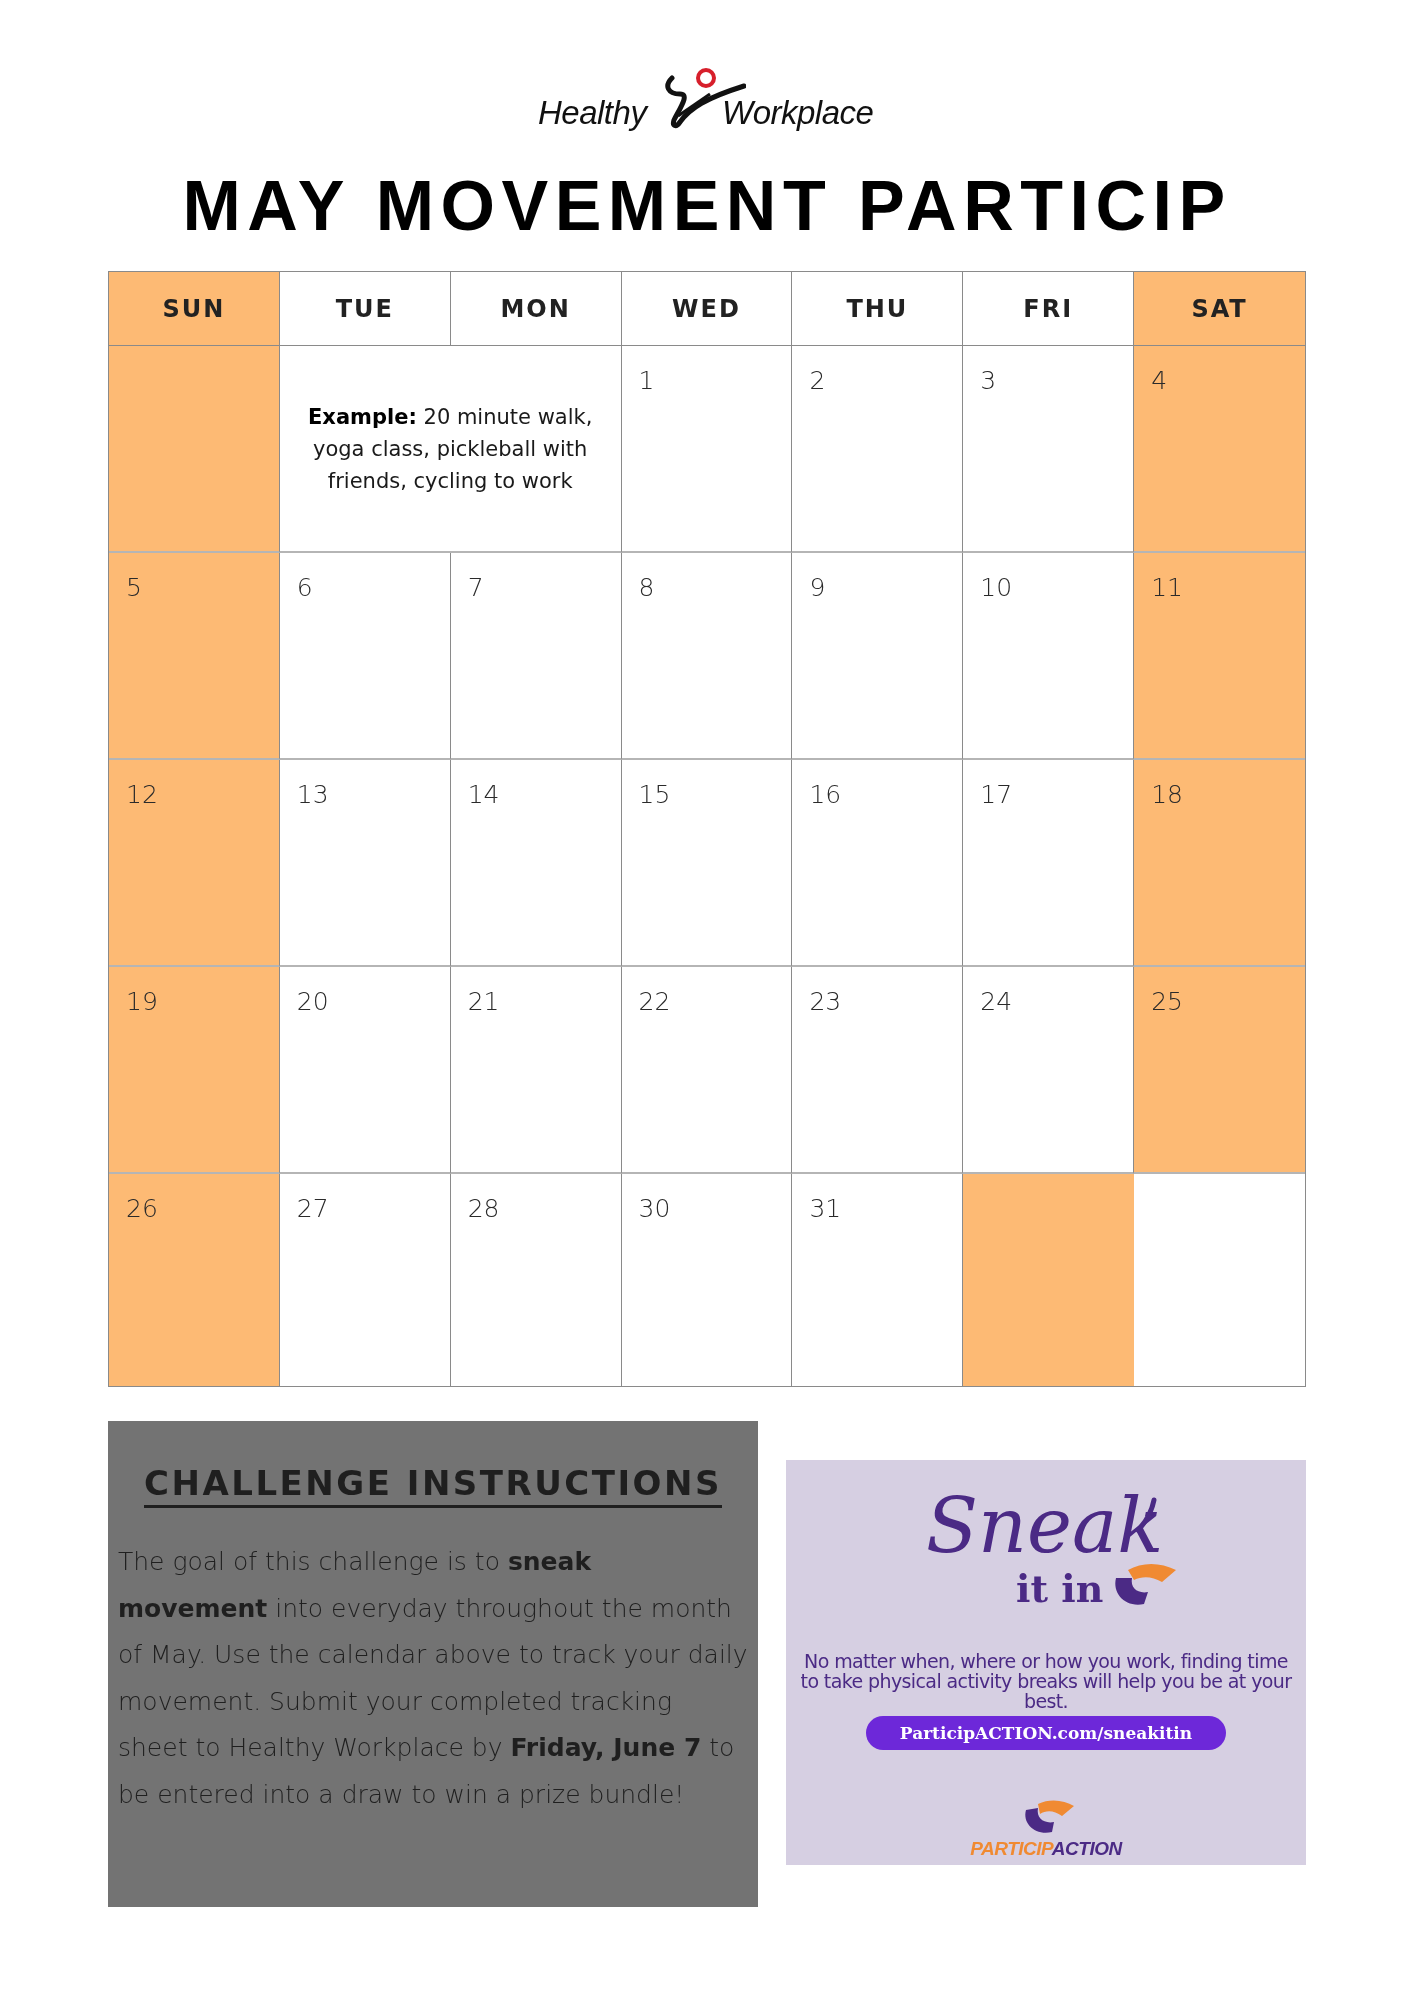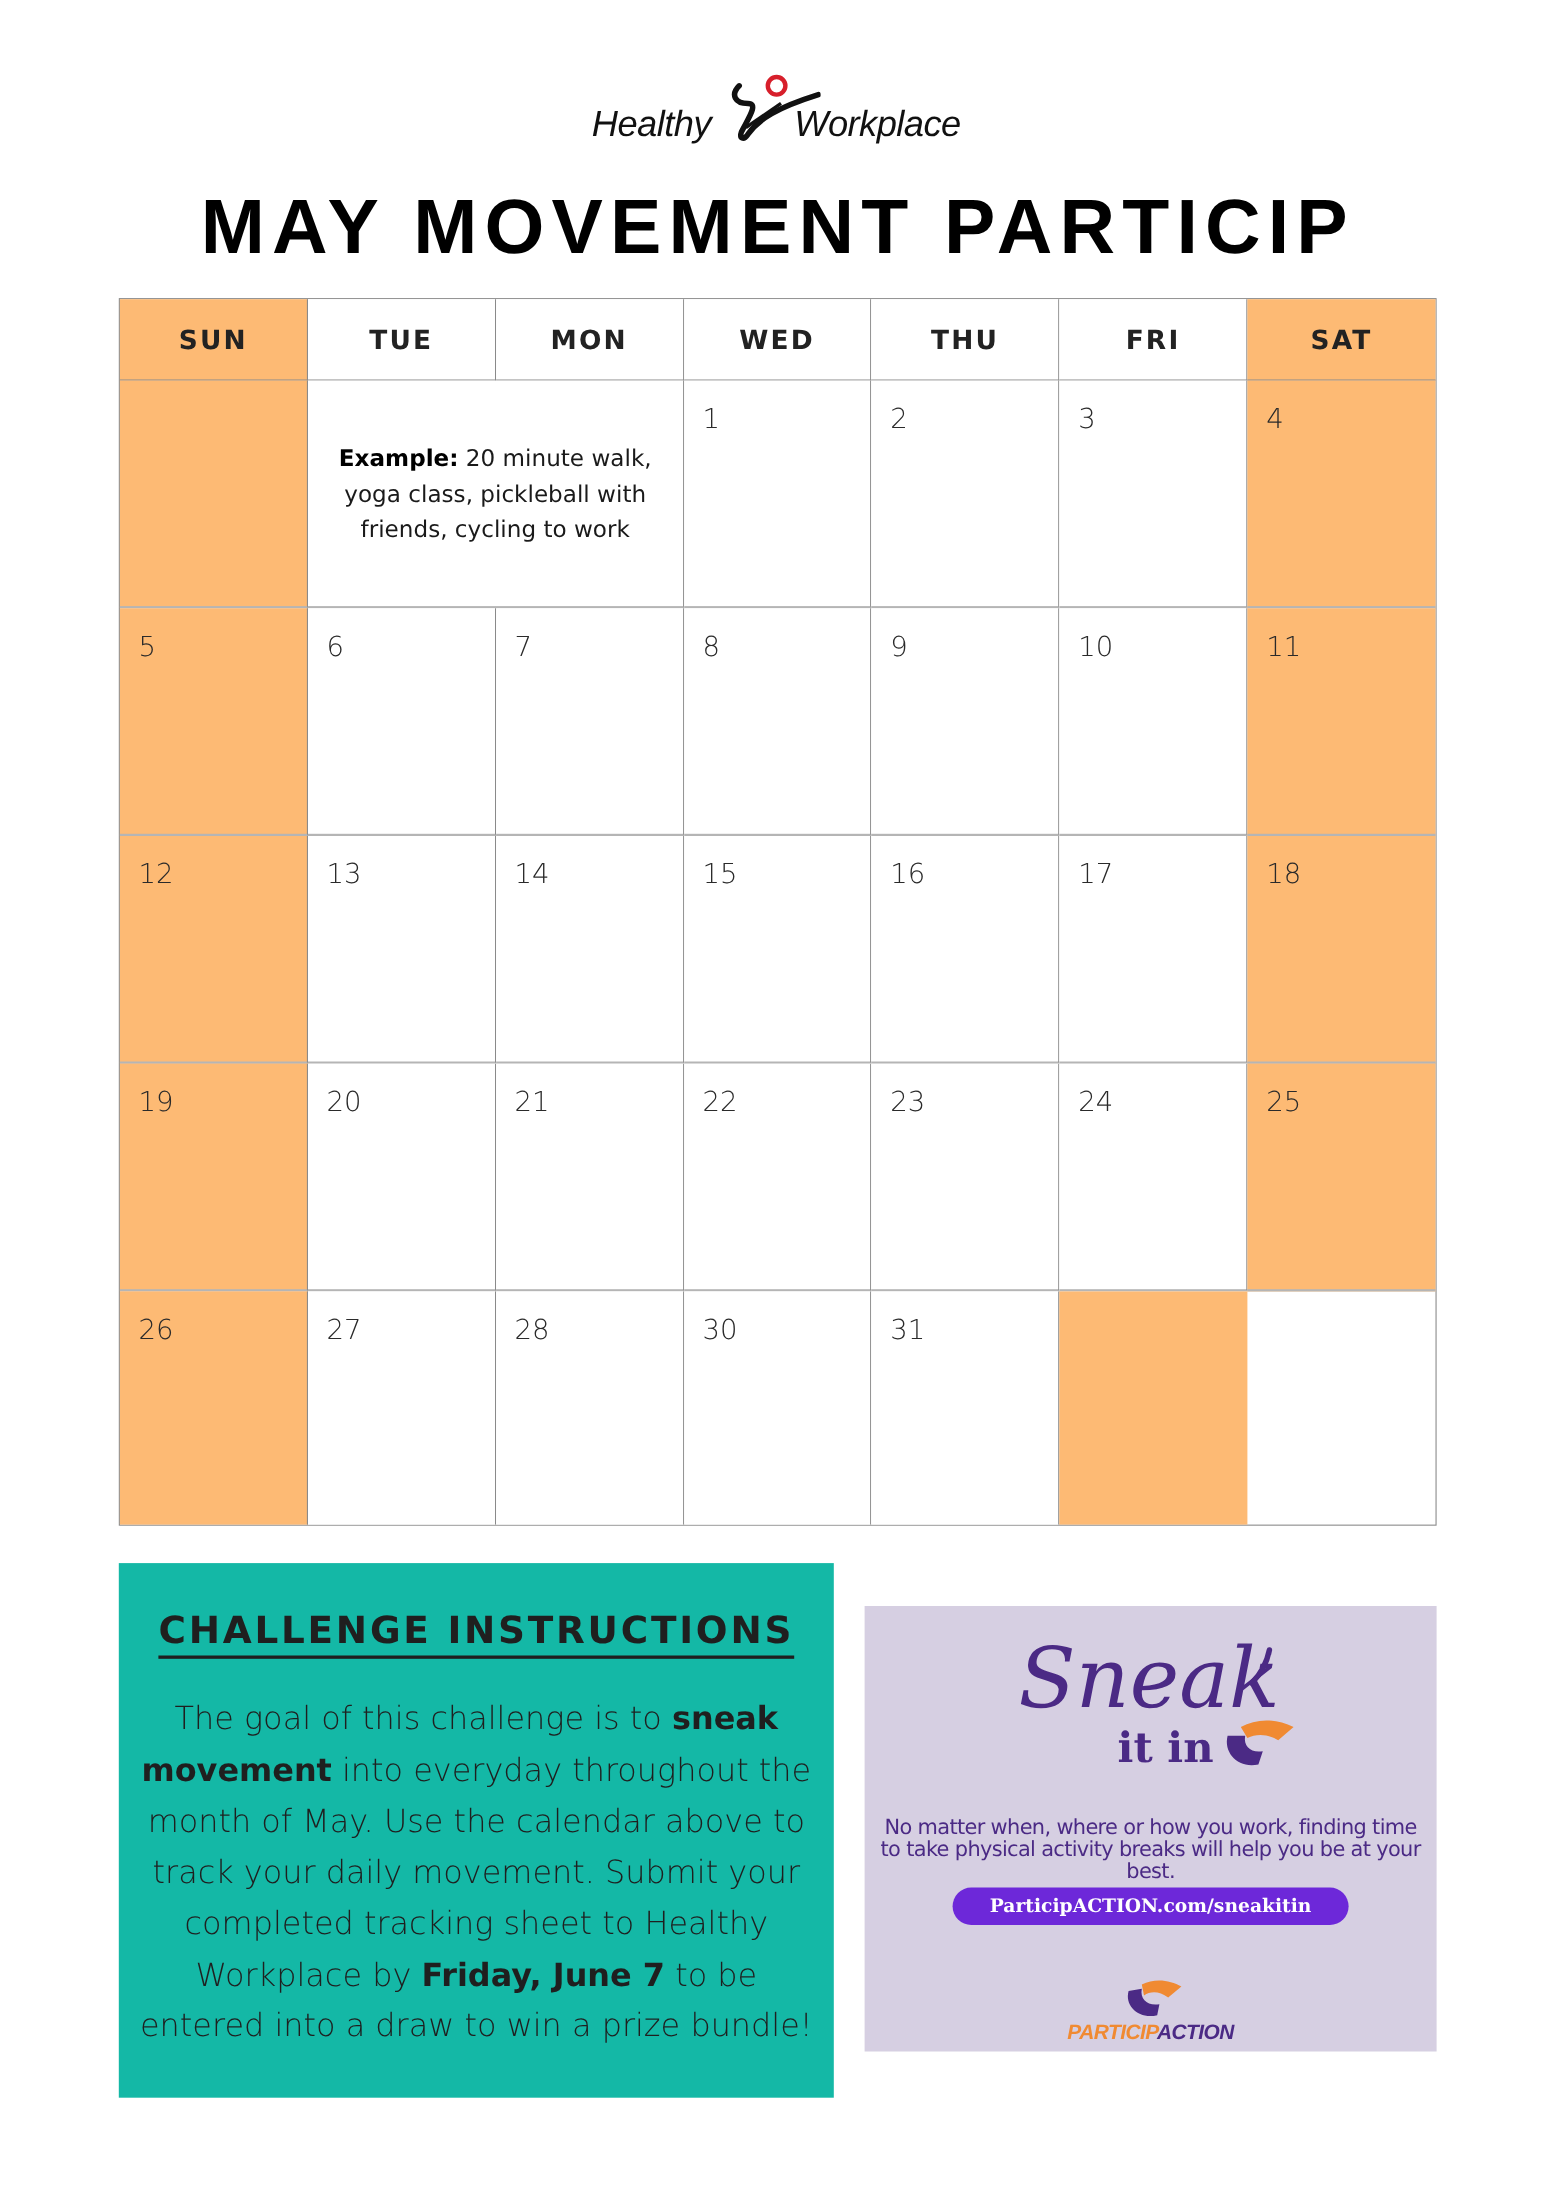--- a/index.html
+++ b/index.html
@@ -36,27 +36,27 @@
           font-family:"DejaVu Sans", sans-serif; font-weight:bold; font-size:24px;
           letter-spacing:2px; color:#222; border-bottom:1.5px solid #8a8a8a; }
   .daynum { position:absolute; left:17px; top:20px; font-family:"DejaVu Sans", sans-serif;
             font-size:25px; font-weight:300; color:#2a2a2a; }
   .example { grid-column: span 2; display:flex; align-items:center; justify-content:center;
              text-align:center; font-family:"DejaVu Sans", sans-serif; font-size:21px;
              line-height:32px; color:#1a1a1a; padding:0 14px; }
   .example b { font-weight:bold; color:#000; }
 
   
-  .instr { left:108px; top:1421px; width:650px; height:486px; background:#14b8a6; }
+  .instr { left:108px; top:1421px; width:650px; height:486px; background:#737373; }
   .instr-title { position:absolute; left:0; right:0; top:42px; text-align:center;
                  font-family:"DejaVu Sans", sans-serif; font-weight:bold; font-size:34px;
                  letter-spacing:2.5px; color:#1f1f1f; }
   .instr-title span { border-bottom:3px solid #1f1f1f; padding-bottom:2px; }
-  .instr-body { position:absolute; left:10px; right:10px; top:118px; text-align:center;
-                font-family:"DejaVu Sans", sans-serif; font-size:29px; line-height:46.5px;
+  .instr-body { position:absolute; left:10px; right:10px; top:118px; 
+                font-family:"DejaVu Sans", sans-serif; font-size:25px; line-height:46.5px;
                 color:#1f1f1f; font-weight:300; }
   .instr-body b { font-weight:bold; }
 
   
   .ad { left:786px; top:1460px; width:520px; height:405px; background:#d6cfe2; overflow:hidden; }
   .ad-script { position:absolute; left:130px; top:10px; width:280px; height:150px; }
   .ad-text { position:absolute; left:10px; right:10px; top:191px; text-align:center;
              font-family:"DejaVu Sans", sans-serif; font-size:19px; line-height:20px;
              color:#4b2a85; letter-spacing:-0.6px; }
   .ad-pill { position:absolute; left:80px; width:360px; top:256px; height:34px;

